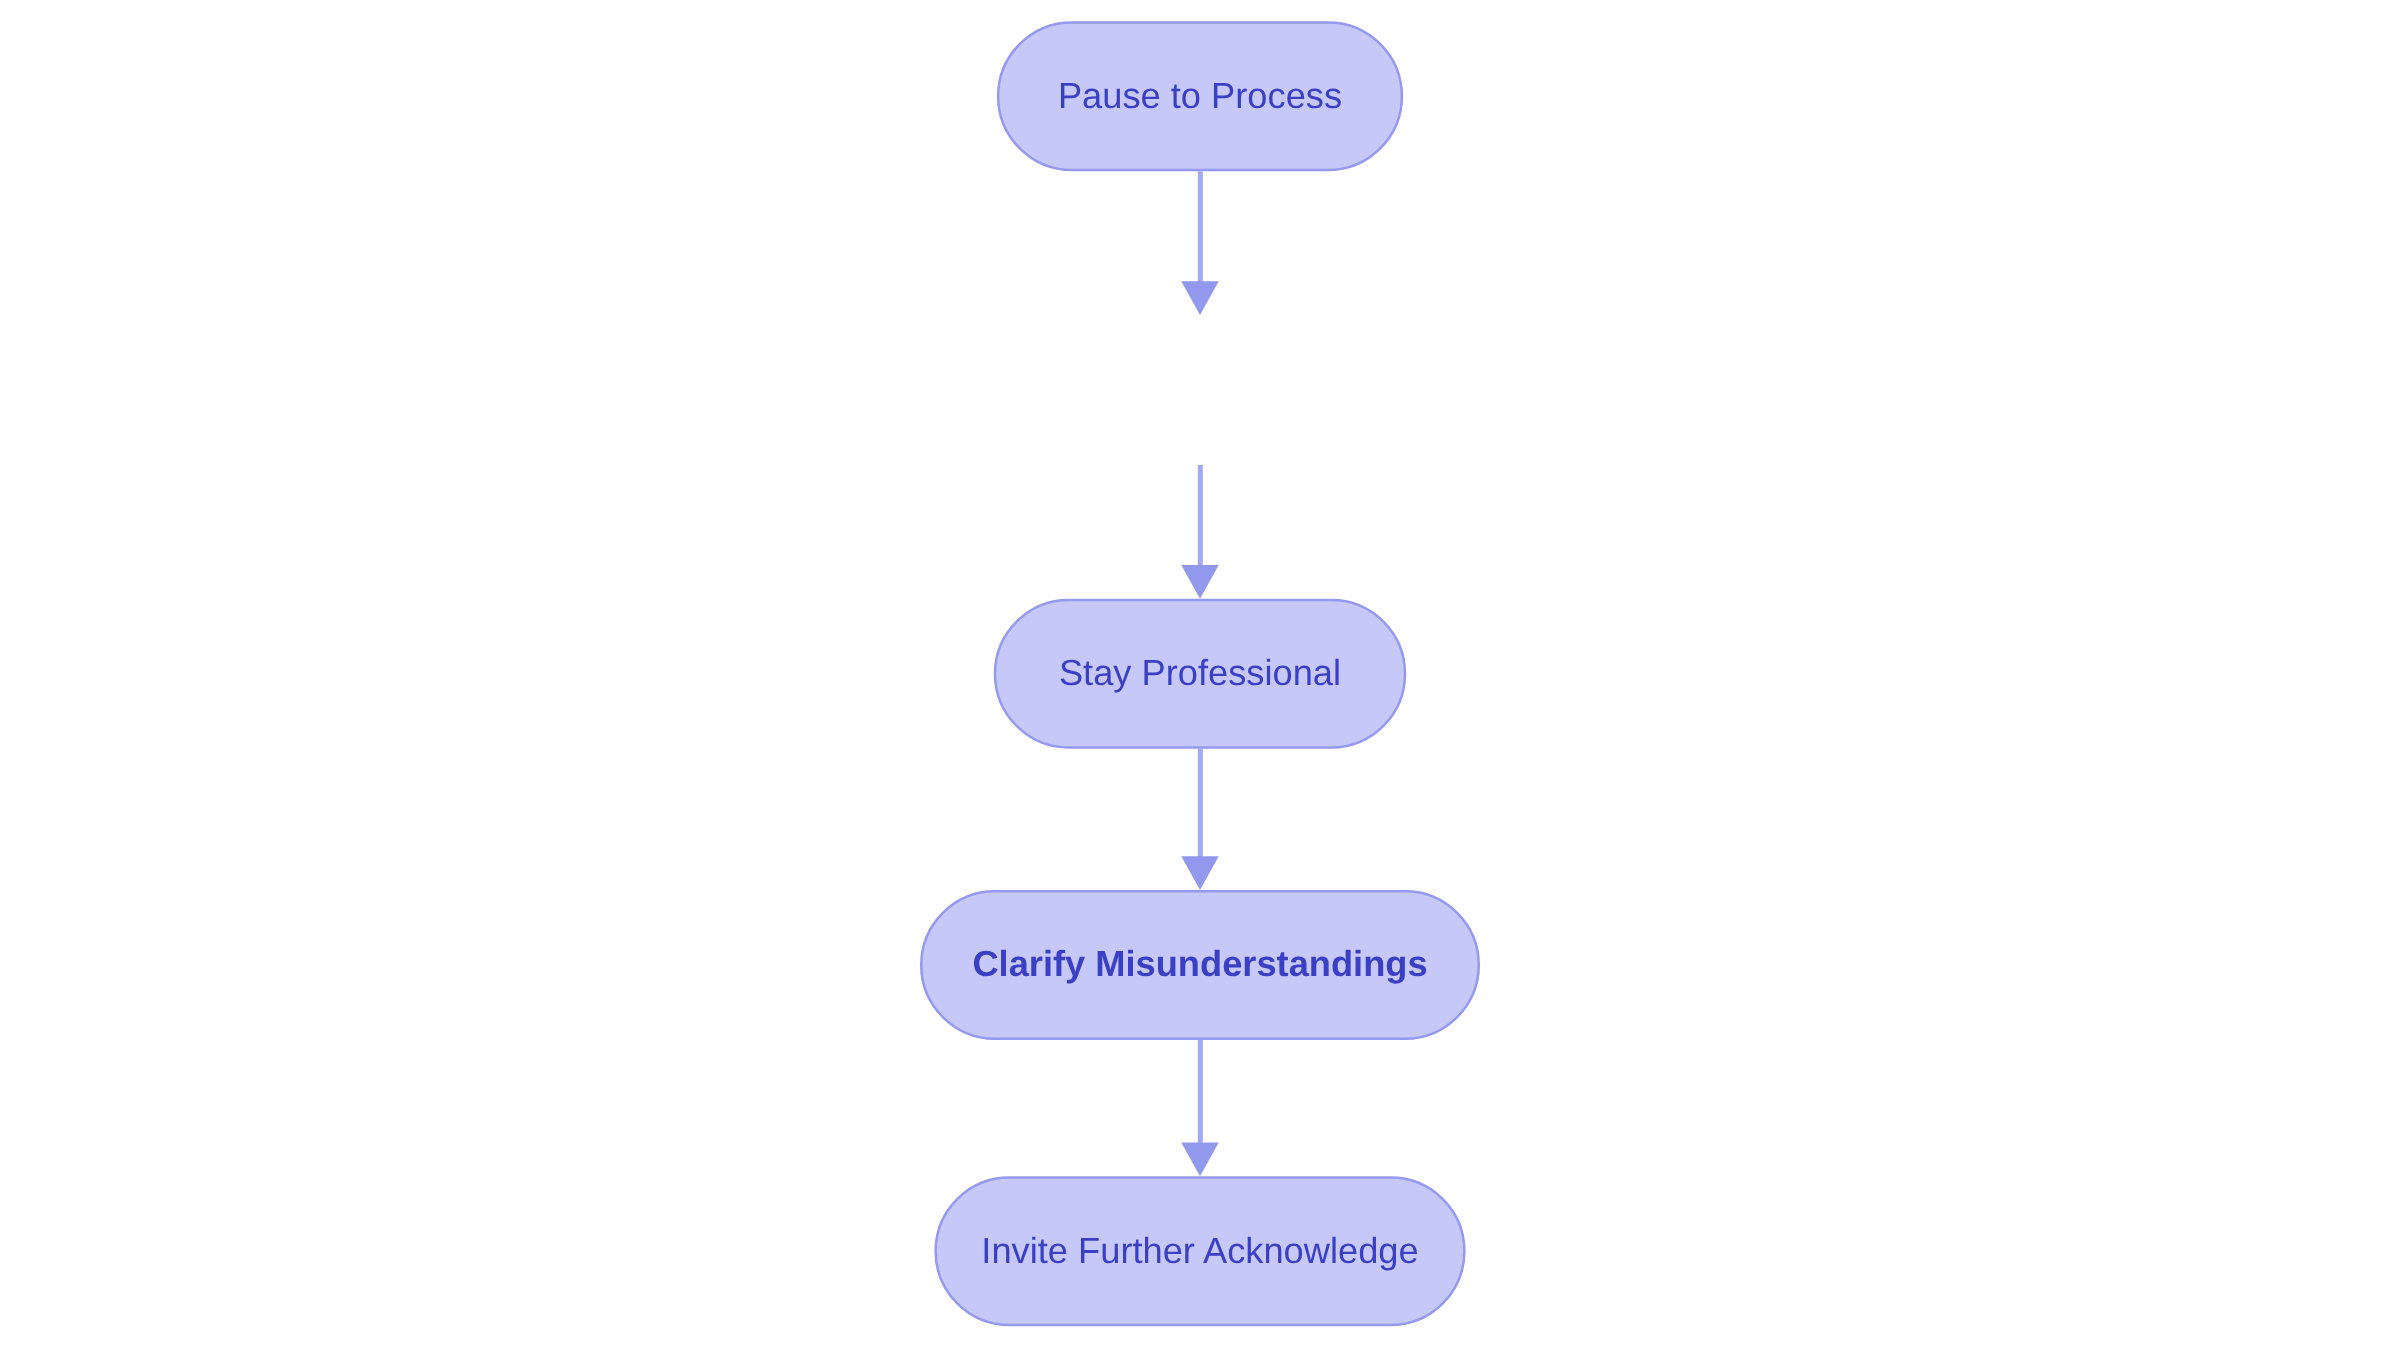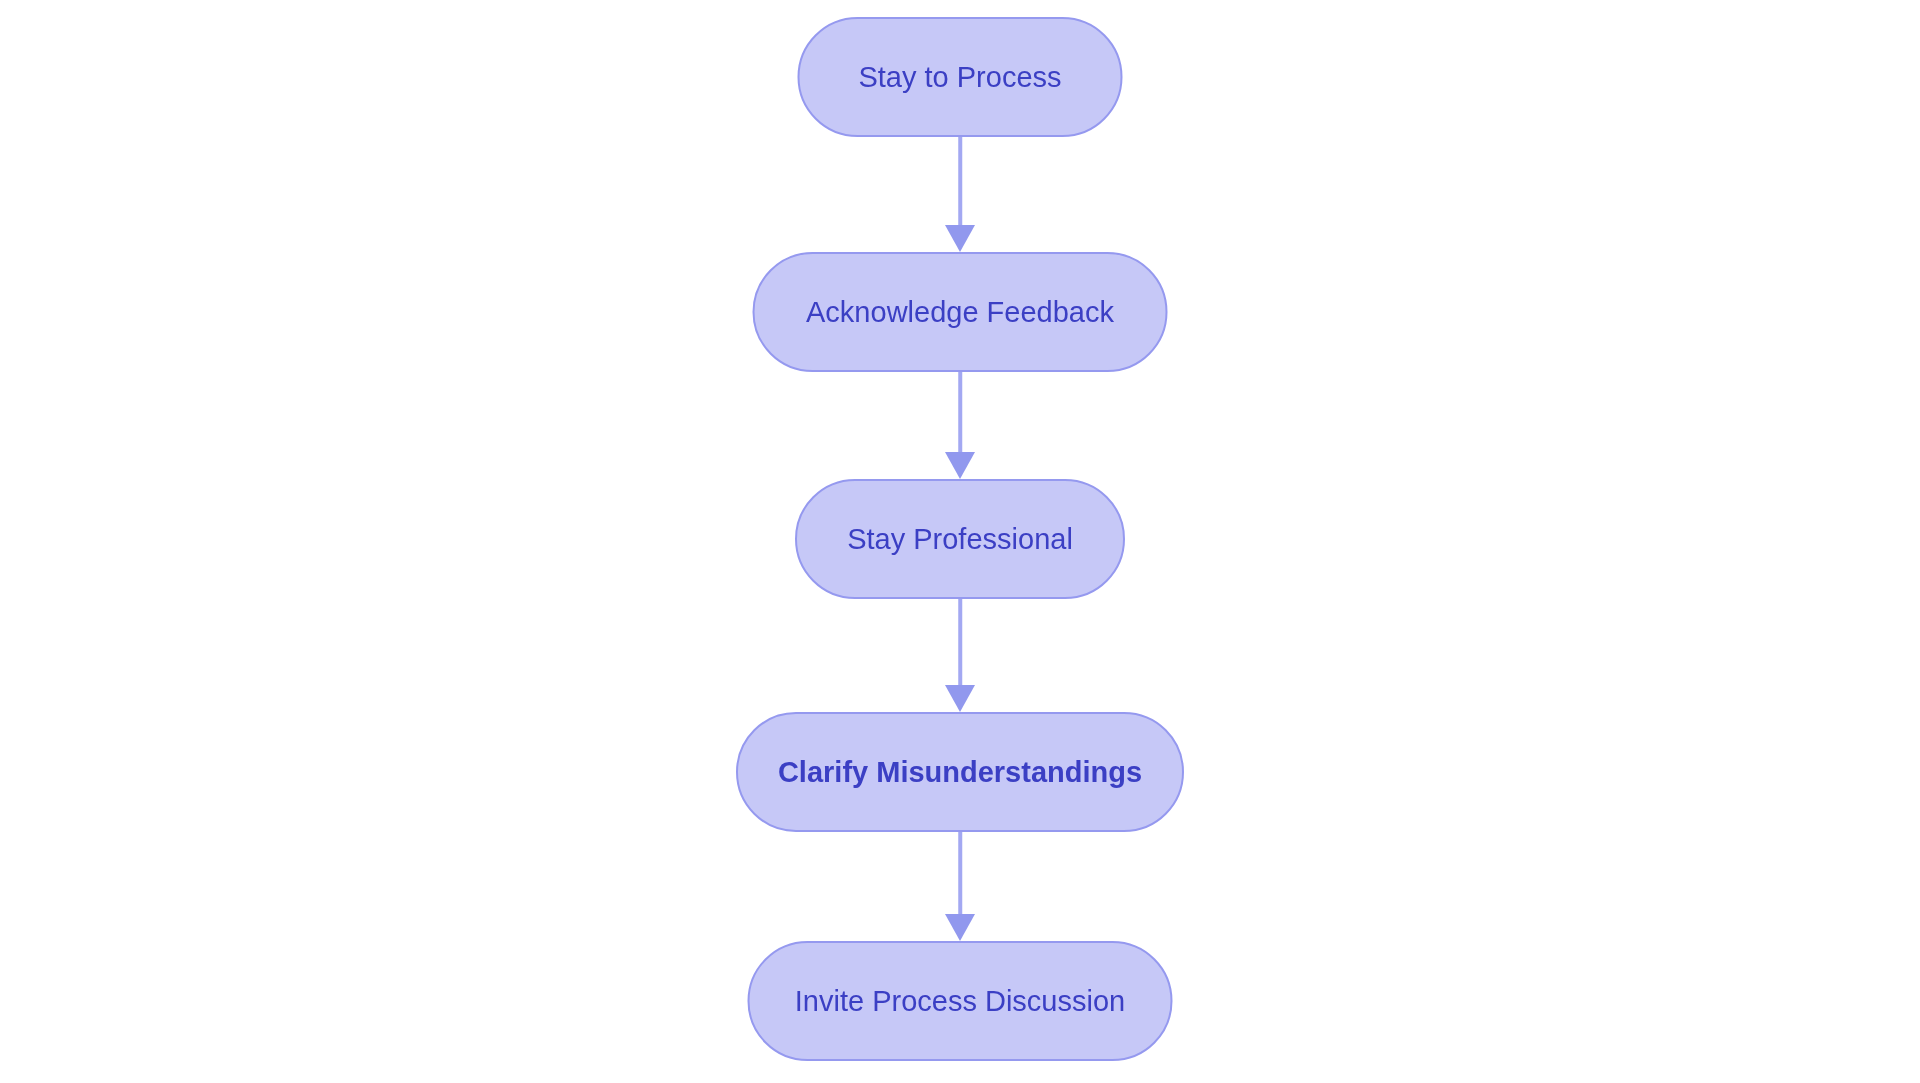--- a/index.html
+++ b/index.html
@@ -52,37 +52,34 @@
     border-right: 15px solid transparent;
     border-top: 27px solid var(--arrow-head, #9198ee);
   }
 </style>
 </head>
 <body>
 
 <div class="canvas">
 
   <div class="node" style="top:17px; width:325px;">
-    <span class="node-label">Stay to Process</span>
+    <span class="node-label">Pause to Process</span>
   </div>
 
-  <div class="node" style="top:252px; width:415px;">
-    <span class="node-label">Acknowledge Feedback</span>
-  </div>
 
   <div class="node" style="top:479px; width:330px;">
     <span class="node-label">Stay Professional</span>
   </div>
 
   <div class="node" style="top:712px; width:448px;font-weight:bold;">
     <span class="node-label">Clarify Misunderstandings</span>
   </div>
 
   <div class="node" style="top:941px; width:425px;">
-    <span class="node-label">Invite Process Discussion</span>
+    <span class="node-label">Invite Further Acknowledge</span>
   </div>
 
   <div class="edge-line" style="top:137px; height:89px;"></div>
   <div class="edge-head" style="top:225px;"></div>
 
   <div class="edge-line" style="top:372px; height:81px;"></div>
   <div class="edge-head" style="top:452px;"></div>
 
   <div class="edge-line" style="top:599px; height:87px;"></div>
   <div class="edge-head" style="top:685px;"></div>

